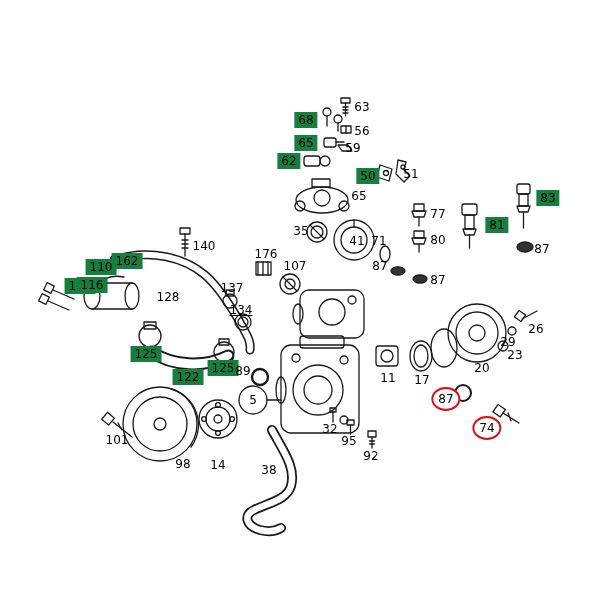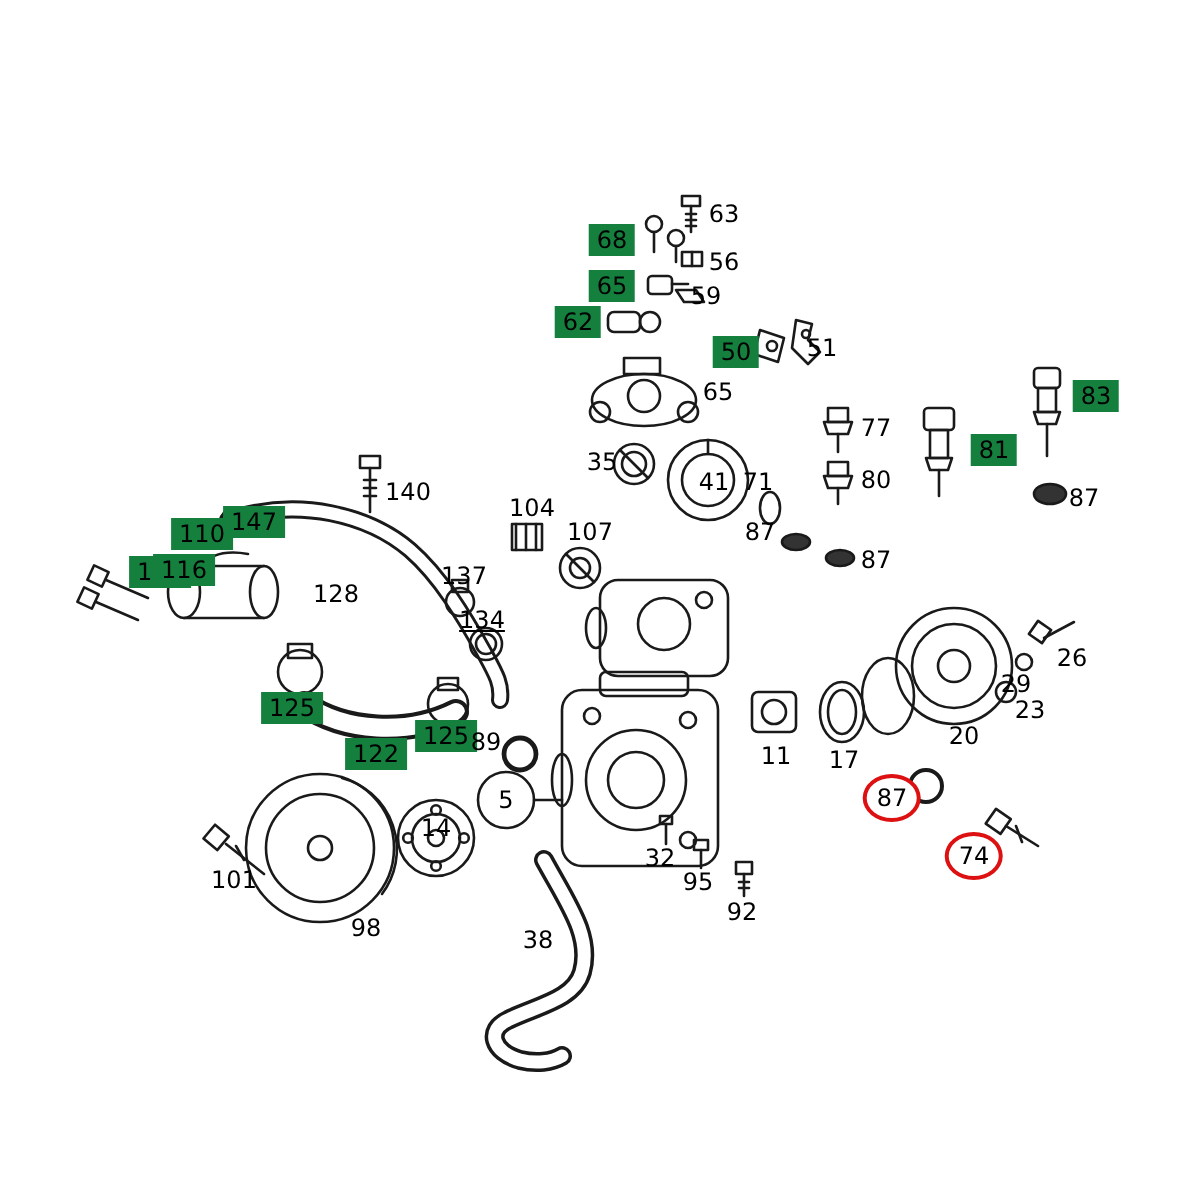--- a/index.html
+++ b/index.html
@@ -314,37 +314,37 @@
       <div class="label plain" style="left: 357px; top: 241px;">41</div>
       <div class="label plain" style="left: 379px; top: 241px;">71</div>
       <div class="label plain" style="left: 438px; top: 214px;">77</div>
       <div class="label plain" style="left: 438px; top: 240px;">80</div>
       <div class="label plain" style="left: 380px; top: 266px;">87</div>
       <div class="label plain" style="left: 438px; top: 280px;">87</div>
       <div class="label highlight" style="left: 548px; top: 198px;">83</div>
       <div class="label highlight" style="left: 497px; top: 225px;">81</div>
       <div class="label plain" style="left: 542px; top: 249px;">87</div>
       <div class="label plain" style="left: 204px; top: 246px;">140</div>
-      <div class="label plain" style="left: 266px; top: 254px;">104</div>
+      <div class="label plain" style="left: 266px; top: 254px;">176</div>
       <div class="label plain" style="left: 295px; top: 266px;">107</div>
-      <div class="label highlight" style="left: 127px; top: 261px;">147</div>
+      <div class="label highlight" style="left: 127px; top: 261px;">162</div>
       <div class="label highlight" style="left: 101px; top: 267px;">110</div>
       <div class="label highlight" style="left: 80px; top: 274px; margin-top: 12px;">119</div>
       <div class="label highlight" style="left: 62px; top: 285px; margin-left: 30px;">116</div>
       <div class="label plain" style="left: 168px; top: 297px;">128</div>
       <div class="label plain" style="left: 232px; top: 288px;">137</div>
       <div class="label plain" style="left: 241px; top: 310px; text-decoration: underline;">134</div>
       <div class="label highlight" style="left: 146px; top: 354px;">125</div>
       <div class="label highlight" style="left: 188px; top: 377px;">122</div>
       <div class="label highlight" style="left: 223px; top: 368px;">125</div>
       <div class="label plain" style="left: 243px; top: 371px;">89</div>
       <div class="label plain" style="left: 253px; top: 400px;">5</div>
       <div class="label plain" style="left: 117px; top: 440px;">101</div>
       <div class="label plain" style="left: 183px; top: 464px;">98</div>
-      <div class="label plain" style="left: 218px; top: 414px;">14</div>
+      <div class="label plain" style="left: 218px; top: 465px;">14</div>
       <div class="label plain" style="left: 269px; top: 470px;">38</div>
       <div class="label plain" style="left: 388px; top: 378px;">11</div>
       <div class="label plain" style="left: 422px; top: 380px;">17</div>
       <div class="label plain" style="left: 482px; top: 368px;">20</div>
       <div class="label plain" style="left: 536px; top: 329px;">26</div>
       <div class="label plain" style="left: 508px; top: 342px;">29</div>
       <div class="label plain" style="left: 515px; top: 355px;">23</div>
       <div class="label red-circle" style="left: 446px; top: 399px;">87</div>
       <div class="label plain" style="left: 330px; top: 429px;">32</div>
       <div class="label plain" style="left: 349px; top: 441px;">95</div>

